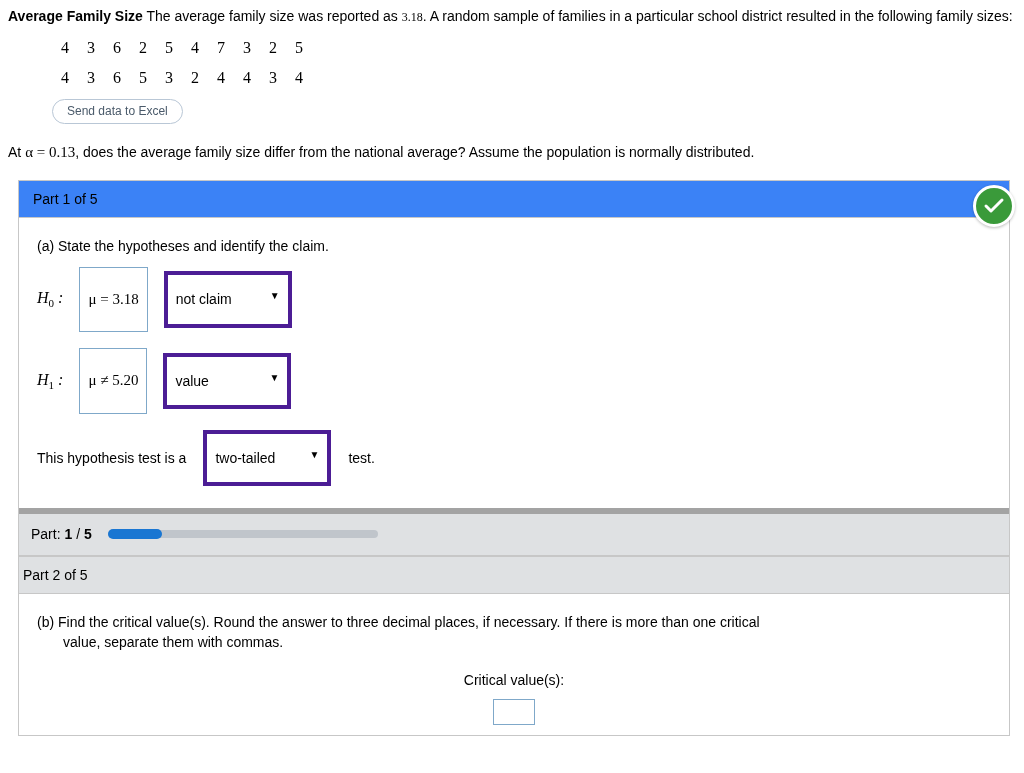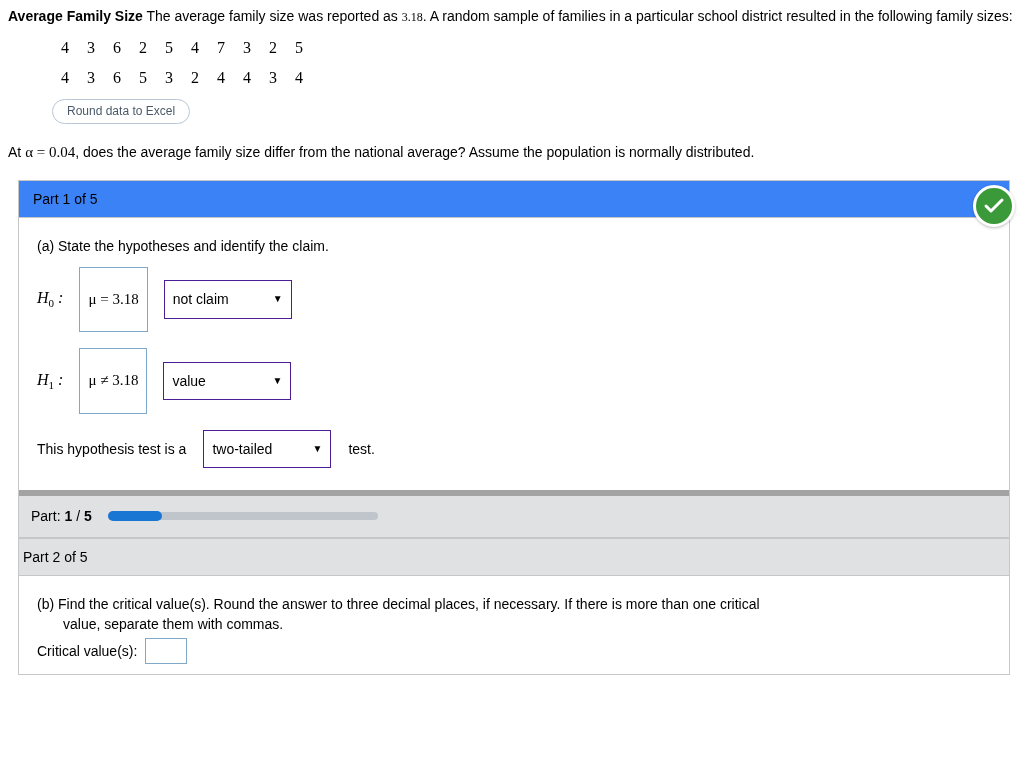--- a/index.html
+++ b/index.html
@@ -61,25 +61,24 @@
   .hlabel { font-family: Georgia, 'Times New Roman', serif; font-style: italic; font-size: 16px; }
   .hlabel sub { font-size: 11px; font-style: normal; }
   .boxed {
     border: 1px solid #7fa8c9;
     padding: 21px 8px;
     font-family: Georgia, 'Times New Roman', serif;
     font-size: 15px;
     background: #fff;
   }
   .select {
-    border: 1px solid #4c1d95;
-    padding: 8px 8px;
+    border: 4px solid #4c1d95;
+    padding: 14px 8px;
     min-width: 128px;
     display: inline-flex;
-    align-items: center;
     justify-content: space-between;
     font-size: 14px;
     background: #fff;
     cursor: pointer;
   }
   .select .tri { font-size: 10px; margin-left: 10px; }
   .sentence-line { margin-top: 4px; display: flex; align-items: center; gap: 17px; flex-wrap: wrap; }
 
   .check-badge {
     position: absolute;
@@ -127,23 +126,23 @@
     background: #fff;
   }
   .panel2-header {
     background: #dfe1e3;
     border-top: 1px solid #c7c7c7;
     border-bottom: 1px solid #c7c7c7;
     padding: 8px 4px;
     font-size: 14px;
   }
   .panel2-body { padding: 18px 18px 10px 18px; }
-  .instr { margin-bottom: 4px; }
+  .instr { margin-bottom: 18px; }
   .instr .hang { padding-left: 26px; display: block; }
-  .cv-line { display: flex; align-items: center; gap: 8px; margin-top: 4px; }
+  .cv-line { display: flex; align-items: center; gap: 8px; margin-top: 4px; flex-direction: column; }
   .input-small {
     width: 42px; height: 26px;
     border: 1px solid #7fa8c9;
     background: #fff;
   }
 </style>
 </head>
 <body>
 
 
@@ -151,25 +150,25 @@
 <div class="intro">
   <b>Average Family Size</b><span> The average family size was reported as </span><span class="num">3.18</span><span>. A random sample of families in a particular school district resulted in the following family sizes:</span>
 </div>
 
 <div class="data-rows">
   <div class="row" id="row0"><span>4</span><span>3</span><span>6</span><span>2</span><span>5</span><span>4</span><span>7</span><span>3</span><span>2</span><span>5</span></div>
   <div class="row" id="row1"><span>4</span><span>3</span><span>6</span><span>5</span><span>3</span><span>2</span><span>4</span><span>4</span><span>3</span><span>4</span></div>
 </div>
 
 <div class="send-btn">
-  <span>Round data to Excel</span>
+  <span>Send data to Excel</span>
 </div>
 
 <div class="question-line">
-  <span>At </span><span class="greek">α = 0.04</span><span>, does the average family size differ from the national average? Assume the population is normally distributed.</span>
+  <span>At </span><span class="greek">α = 0.13</span><span>, does the average family size differ from the national average? Assume the population is normally distributed.</span>
 </div>
 
 <div class="panel">
   <div class="panel-header">
     <span>Part 1 of 5</span>
     <div class="check-badge">
       <svg viewBox="0 0 24 24" fill="none" stroke="#fff" stroke-width="3" stroke-linecap="round" stroke-linejoin="round">
           <polyline points="4 12 9 17 20 6"></polyline>
         </svg>
     </div>
@@ -181,21 +180,21 @@
       <span class="hlabel"><span>H</span><sub>0</sub> :</span>
       <span class="boxed">μ = 3.18</span>
       <span class="select">
         <span>not claim</span>
         <span class="tri">▼</span>
       </span>
     </div>
 
     <div class="hypo-line">
       <span class="hlabel"><span>H</span><sub>1</sub> :</span>
-      <span class="boxed">μ ≠ 3.18</span>
+      <span class="boxed">μ ≠ 5.20</span>
       <span class="select">
         <span>value</span>
         <span class="tri">▼</span>
       </span>
     </div>
 
     <div class="sentence-line">
       <span>This hypothesis test is a</span>
       <span class="select">
         <span>two-tailed</span>

